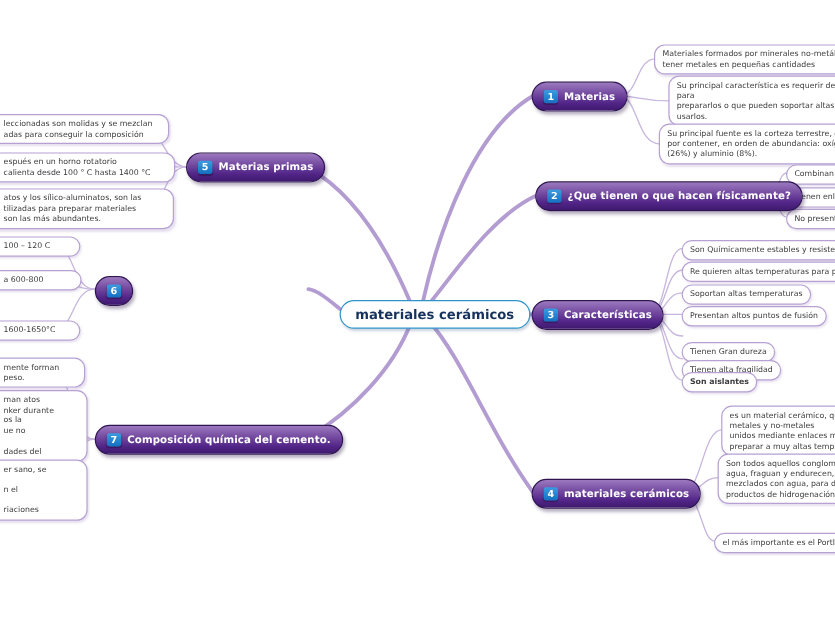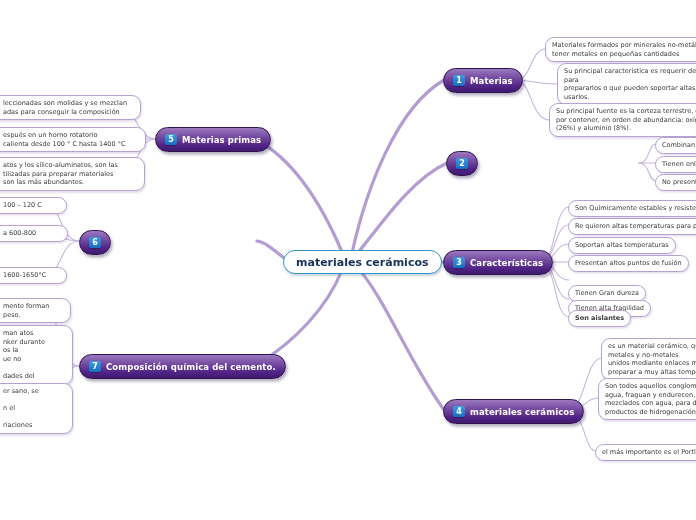--- a/index.html
+++ b/index.html
@@ -94,20 +94,21 @@
   <div class="center-node" style="left:283px;top:250px;">
     <span>materiales cerámicos</span>
   </div>
 
   <div class="pill" style="left:443px;top:68px;">
     <span class="num">1</span>
     <span>Materias</span>
   </div>
   <div class="pill" style="left:446px;top:151px;">
     <span class="num">2</span>
+    <span>¿Que tienen o que hacen físicamente?</span>
   </div>
   <div class="pill" style="left:443px;top:250px;">
     <span class="num">3</span>
     <span>Características</span>
   </div>
   <div class="pill" style="left:443px;top:399px;">
     <span class="num">4</span>
     <span>materiales cerámicos</span>
   </div>
   <div class="pill" style="left:155px;top:127px;">

